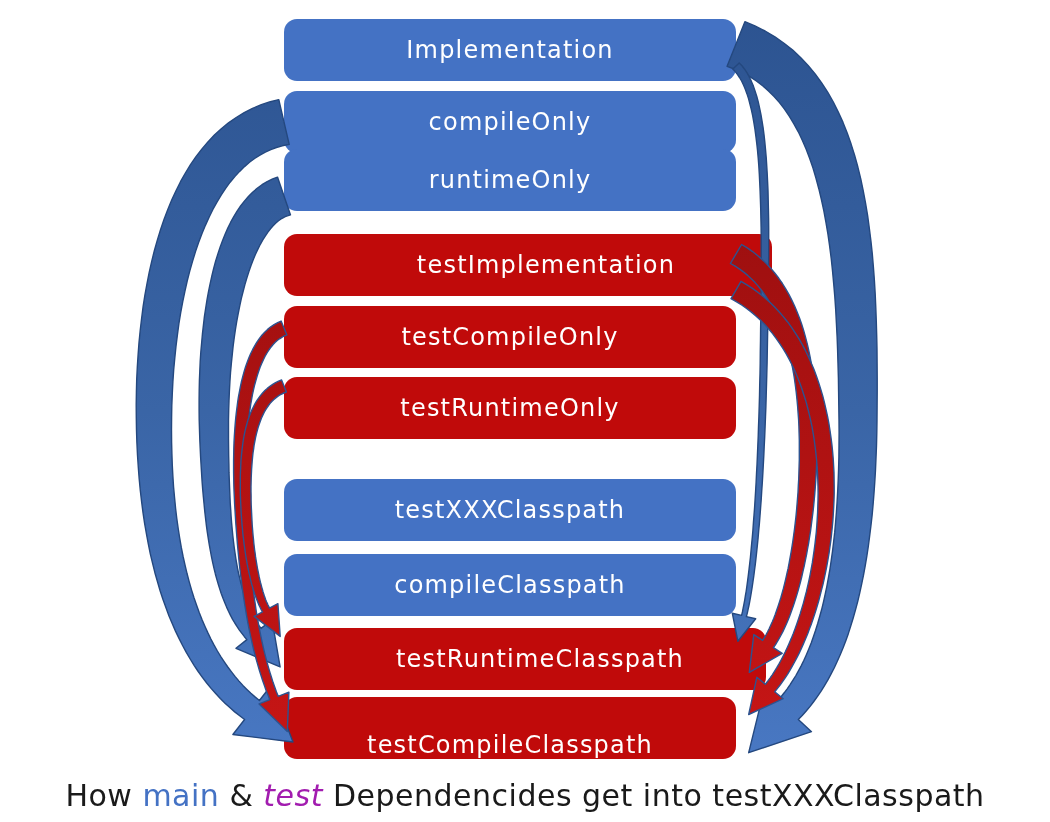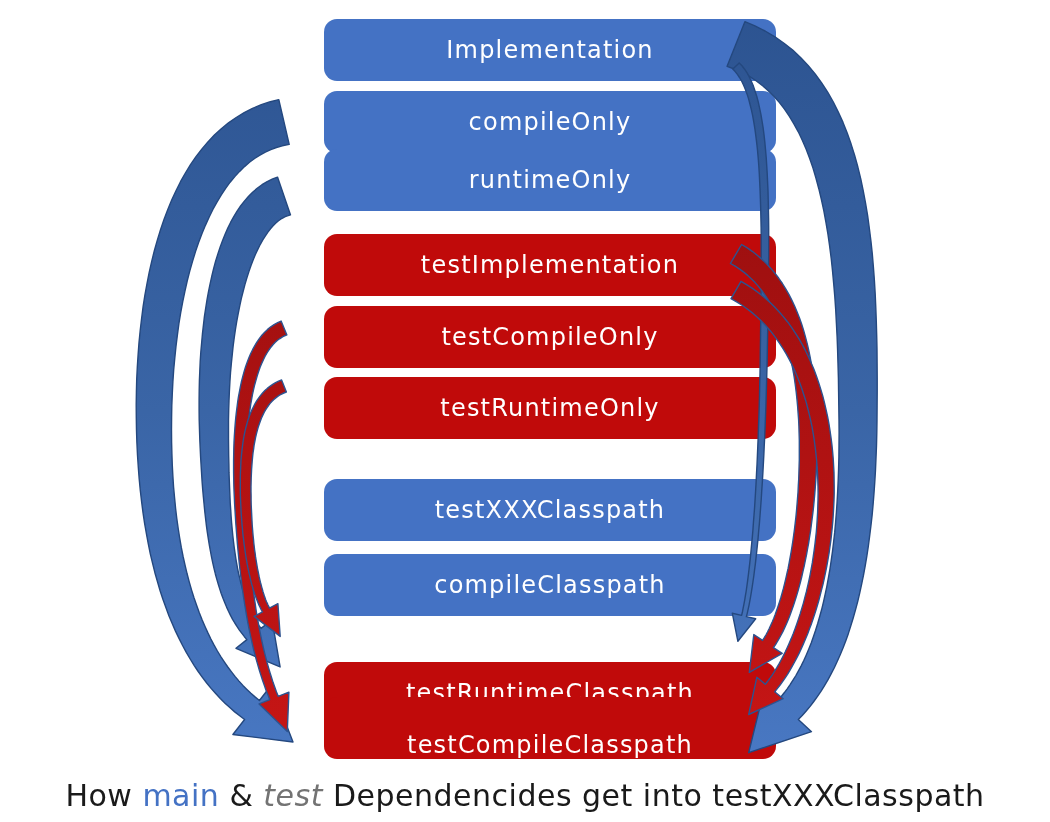--- a/index.html
+++ b/index.html
@@ -2,57 +2,57 @@
 <html><head>
 <meta charset="utf-8">
 <style>
   html,body{margin:0;padding:0;background:#ffffff;}
   body{width:1050px;height:822px;overflow:hidden;position:relative;
        font-family:"DejaVu Sans","Liberation Sans",sans-serif;}
   .canvas{position:absolute;inset:0;width:1050px;height:822px;}
   #arrow-layer{position:absolute;left:0;top:0;pointer-events:none;}
   .cfg-box{position:absolute;left:284px;width:452px;height:62px;border-radius:13px;
            display:flex;align-items:center;justify-content:center;
-           color:#ffffff;font-size:24px;letter-spacing:1.2px;font-weight:400;margin-left:40px;}
+           color:#ffffff;font-size:24px;letter-spacing:1.2px;font-weight:400;}
   .cfg-box.blue{background:#4472C4;}
   .cfg-box.red{background:#C00A0A;}
   .caption{position:absolute;left:0;top:778px;width:1050px;text-align:center;
            font-size:30px;letter-spacing:0.5px;white-space:nowrap;color:#1a1a1a;}
   .caption .seg-italic{font-style:italic;}
 </style>
 </head>
 <body>
 
 <div class="canvas">
   <div id="boxes">
       <div class="cfg-box blue" style="top: 19px;">
         <span>Implementation</span>
       </div>
       <div class="cfg-box blue" style="top: 91px;">
         <span>compileOnly</span>
       </div>
       <div class="cfg-box blue" style="top: 149px;">
         <span>runtimeOnly</span>
       </div>
-      <div class="cfg-box red" style="top: 234px;">
+      <div class="cfg-box red" style="top: 234px; padding-left: 36px;">
         <span>testImplementation</span>
       </div>
       <div class="cfg-box red" style="top: 306px;">
         <span>testCompileOnly</span>
       </div>
       <div class="cfg-box red" style="top: 377px;">
         <span>testRuntimeOnly</span>
       </div>
       <div class="cfg-box blue" style="top: 479px;">
         <span>testXXXClasspath</span>
       </div>
       <div class="cfg-box blue" style="top: 554px;">
         <span>compileClasspath</span>
       </div>
-      <div class="cfg-box red" style="top: 662px;">
+      <div class="cfg-box red" style="top: 628px; padding-left: 30px;">
         <span>testRuntimeClasspath</span>
       </div>
       <div class="cfg-box red" style="top: 697px; align-items: flex-end;">
         <span>testCompileClasspath</span>
       </div>
     </div>
   <svg id="arrow-layer" width="1050" height="822" viewBox="0 0 1050 822">
     <defs>
       <linearGradient id="bluegrad" gradientUnits="userSpaceOnUse" x1="0" y1="0" x2="0" y2="822">
         <stop offset="0" stop-color="#2C5390"></stop>
@@ -68,14 +68,14 @@
         <path d="M278.8,99.6L270.3,101.7L261.3,104.7L252.5,108.4L244.2,112.6L236.2,117.5L228.5,122.8L221.3,128.7L214.4,135.1L207.9,141.9L201.8,149.1L196.0,156.7L190.5,164.7L185.4,173.0L180.5,181.7L176.0,190.7L171.7,200.0L167.8,209.5L164.0,219.4L160.6,229.5L157.4,239.9L154.4,250.5L151.7,261.3L149.2,272.4L147.0,283.7L144.9,295.1L143.1,306.7L141.6,318.5L140.2,330.5L139.0,342.6L138.1,354.8L137.3,367.2L136.7,379.6L136.4,392.2L136.2,404.8L136.3,417.5L136.5,430.2L136.9,442.8L137.5,455.2L138.3,467.2L139.2,479.0L140.3,490.5L141.6,501.7L143.0,512.6L144.6,523.3L146.4,533.7L148.3,543.9L150.3,553.8L152.6,563.4L154.9,572.7L157.5,581.8L160.1,590.7L162.9,599.3L165.9,607.6L168.9,615.7L172.2,623.5L175.5,631.1L179.0,638.4L182.6,645.5L186.3,652.4L190.2,659.0L194.1,665.3L198.2,671.5L202.4,677.3L206.7,683.0L211.1,688.4L215.7,693.5L220.3,698.5L225.0,703.2L229.8,707.6L234.7,711.9L239.7,715.8L244.6,719.5L232.9,734.5L293.0,742.0L271.1,685.5L259.4,700.5L255.0,696.9L250.9,693.3L246.9,689.4L242.9,685.4L239.0,681.1L235.2,676.6L231.5,671.9L227.8,667.0L224.3,661.9L220.8,656.6L217.4,651.0L214.1,645.2L210.9,639.1L207.9,632.9L204.9,626.3L202.0,619.6L199.2,612.6L196.6,605.3L194.0,597.8L191.6,590.1L189.3,582.1L187.1,573.8L185.1,565.3L183.1,556.5L181.3,547.4L179.7,538.1L178.2,528.5L176.8,518.7L175.6,508.5L174.6,498.1L173.6,487.4L172.9,476.5L172.3,465.2L171.9,453.7L171.6,441.9L171.5,429.8L171.6,417.6L171.8,405.4L172.3,393.4L172.9,381.4L173.7,369.6L174.8,357.9L176.0,346.3L177.4,334.9L178.9,323.7L180.7,312.7L182.7,301.9L184.9,291.3L187.2,281.0L189.8,270.9L192.6,261.1L195.5,251.6L198.6,242.5L202.0,233.6L205.5,225.1L209.2,217.0L213.0,209.2L217.1,201.8L221.3,194.9L225.6,188.3L230.1,182.2L234.8,176.6L239.6,171.4L244.5,166.6L249.5,162.3L254.6,158.5L259.9,155.1L265.3,152.1L270.8,149.6L276.4,147.5L282.3,145.8L289.2,144.4Z" fill="url(#bluegrad)" stroke="#24487F" stroke-width="1.4" stroke-linejoin="round"></path>
         <path d="M277.5,177.1L272.7,178.9L267.2,181.6L262.0,184.7L257.2,188.3L252.6,192.2L248.4,196.5L244.4,201.1L240.6,206.0L237.1,211.1L233.8,216.6L230.7,222.2L227.8,228.1L225.1,234.3L222.5,240.7L220.1,247.3L217.8,254.2L215.6,261.3L213.6,268.6L211.8,276.1L210.1,283.8L208.5,291.7L207.0,299.9L205.7,308.2L204.4,316.7L203.4,325.3L202.4,334.2L201.6,343.2L200.8,352.3L200.2,361.6L199.8,371.1L199.4,380.6L199.2,390.3L199.1,400.2L199.1,410.1L199.2,420.1L199.5,430.2L199.8,439.4L200.2,448.3L200.6,456.9L201.1,465.4L201.6,473.6L202.1,481.7L202.7,489.5L203.4,497.1L204.1,504.5L204.8,511.7L205.6,518.7L206.4,525.6L207.3,532.2L208.3,538.7L209.3,544.9L210.4,551.0L211.5,556.9L212.7,562.7L214.0,568.3L215.3,573.7L216.7,578.9L218.2,584.0L219.7,588.9L221.3,593.7L223.0,598.3L224.8,602.8L226.6,607.1L228.5,611.3L230.5,615.4L232.6,619.3L234.8,623.0L237.1,626.6L239.4,630.1L241.9,633.4L244.4,636.7L246.9,639.6L236.0,648.3L280.1,666.9L272.0,619.7L261.1,628.4L259.0,625.6L257.1,622.7L255.3,619.8L253.6,616.7L251.9,613.5L250.3,610.2L248.7,606.7L247.3,603.1L245.8,599.4L244.5,595.5L243.2,591.4L242.0,587.2L240.8,582.8L239.7,578.2L238.6,573.5L237.6,568.6L236.7,563.6L235.8,558.3L235.0,552.9L234.2,547.3L233.5,541.5L232.8,535.5L232.2,529.3L231.6,522.9L231.1,516.3L230.7,509.5L230.2,502.5L229.9,495.3L229.6,487.9L229.3,480.2L229.0,472.4L228.9,464.3L228.7,456.0L228.6,447.5L228.5,438.7L228.5,429.8L228.5,420.0L228.7,410.3L229.0,400.8L229.4,391.3L229.9,382.0L230.5,372.9L231.3,363.9L232.2,355.1L233.1,346.4L234.2,337.9L235.4,329.6L236.7,321.6L238.2,313.7L239.7,306.1L241.3,298.6L243.1,291.5L244.9,284.6L246.9,277.9L248.9,271.6L251.0,265.5L253.2,259.7L255.5,254.2L257.9,249.1L260.3,244.3L262.8,239.9L265.4,235.8L267.9,232.1L270.5,228.7L273.1,225.8L275.6,223.2L278.2,221.0L280.6,219.2L283.0,217.8L285.2,216.6L287.4,215.8L290.5,214.9Z" fill="url(#bluegrad)" stroke="#24487F" stroke-width="1.4" stroke-linejoin="round"></path>
         <path d="M727.1,66.3L735.6,69.5L742.9,72.9L749.8,76.7L756.4,81.0L762.6,85.7L768.5,90.9L774.1,96.5L779.5,102.6L784.5,109.2L789.4,116.3L793.9,123.8L798.3,131.8L802.3,140.2L806.1,149.1L809.7,158.4L813.0,168.1L816.0,178.2L818.8,188.7L821.4,199.5L823.8,210.6L825.9,222.1L827.9,233.9L829.6,245.9L831.2,258.3L832.5,270.8L833.7,283.6L834.8,296.6L835.7,309.8L836.4,323.1L837.1,336.6L837.6,350.3L838.0,364.0L838.4,377.9L838.6,391.9L838.8,405.9L839.0,420.0L839.1,432.6L839.0,444.9L838.9,456.8L838.6,468.5L838.2,479.9L837.7,491.0L837.1,501.7L836.4,512.2L835.6,522.4L834.7,532.4L833.6,542.0L832.5,551.4L831.2,560.5L829.9,569.3L828.4,577.8L826.9,586.1L825.2,594.1L823.5,601.8L821.7,609.3L819.7,616.5L817.7,623.5L815.6,630.2L813.4,636.7L811.2,643.0L808.8,649.0L806.4,654.7L803.9,660.3L801.3,665.6L798.6,670.6L795.9,675.5L793.0,680.1L790.1,684.6L787.2,688.8L784.2,692.8L781.1,696.7L777.7,700.5L764.5,688.3L748.7,752.7L811.5,731.7L798.3,719.5L802.2,715.5L806.2,711.0L810.1,706.4L813.8,701.5L817.5,696.4L821.1,691.1L824.5,685.6L827.9,679.9L831.1,673.9L834.3,667.7L837.3,661.3L840.2,654.7L843.1,647.8L845.8,640.7L848.4,633.4L850.8,625.8L853.2,618.0L855.5,609.9L857.7,601.6L859.7,593.1L861.6,584.3L863.5,575.2L865.2,565.9L866.8,556.3L868.3,546.5L869.6,536.4L870.9,526.0L872.1,515.4L873.1,504.5L874.0,493.3L874.8,481.8L875.5,470.0L876.0,457.9L876.5,445.6L876.8,432.9L877.0,420.0L877.1,405.8L877.2,391.6L877.2,377.4L877.1,363.3L877.0,349.3L876.7,335.3L876.3,321.4L875.8,307.7L875.2,294.0L874.4,280.5L873.4,267.1L872.3,253.9L870.9,240.8L869.3,228.0L867.6,215.3L865.5,202.9L863.2,190.6L860.7,178.6L857.8,166.8L854.6,155.3L851.1,144.1L847.2,133.1L843.0,122.4L838.3,112.1L833.3,102.0L827.8,92.4L821.8,83.1L815.3,74.1L808.3,65.7L800.8,57.7L792.7,50.1L784.0,43.2L774.9,36.8L765.1,31.0L754.9,25.9L744.9,21.7Z" fill="url(#bluegrad)" stroke="#24487F" stroke-width="1.4" stroke-linejoin="round"></path>
         <path d="M732.8,69.1L735.2,71.6L737.4,74.4L739.5,77.5L741.6,81.0L743.5,85.0L745.3,89.2L747.0,93.9L748.6,98.9L750.0,104.2L751.4,109.9L752.7,115.9L753.8,122.2L754.9,128.8L755.8,135.6L756.7,142.8L757.5,150.2L758.2,157.9L758.8,165.8L759.3,173.9L759.7,182.3L760.1,190.9L760.4,199.7L760.7,208.7L760.9,217.9L761.1,227.3L761.2,236.8L761.2,246.6L761.2,256.4L761.2,266.5L761.2,276.6L761.1,286.9L761.0,297.3L760.9,307.8L760.8,318.4L760.6,329.2L760.5,339.9L760.3,351.5L760.2,362.9L760.0,374.0L759.7,384.9L759.5,395.7L759.2,406.2L758.9,416.5L758.5,426.6L758.2,436.4L757.8,446.1L757.4,455.5L757.0,464.7L756.5,473.7L756.1,482.5L755.6,491.0L755.1,499.3L754.6,507.4L754.0,515.3L753.4,522.9L752.9,530.3L752.3,537.4L751.6,544.4L751.0,551.0L750.4,557.5L749.7,563.7L749.0,569.6L748.3,575.3L747.6,580.8L746.9,586.0L746.2,591.0L745.4,595.7L744.7,600.1L743.9,604.3L743.1,608.3L742.4,612.0L741.6,615.4L732.3,613.2L737.9,641.3L755.7,618.8L746.4,616.6L747.3,613.1L748.1,609.3L749.0,605.3L749.8,601.1L750.6,596.6L751.4,591.8L752.2,586.8L753.0,581.5L753.8,576.0L754.5,570.3L755.3,564.3L756.0,558.1L756.7,551.6L757.4,544.9L758.1,538.0L758.7,530.8L759.4,523.4L760.0,515.7L760.6,507.8L761.2,499.7L761.7,491.4L762.3,482.8L762.8,474.1L763.3,465.0L763.8,455.8L764.2,446.4L764.7,436.7L765.1,426.8L765.5,416.7L765.9,406.4L766.2,395.8L766.5,385.1L766.8,374.2L767.1,363.0L767.3,351.6L767.5,340.1L767.7,329.3L767.9,318.5L768.1,307.9L768.2,297.4L768.4,287.0L768.5,276.7L768.6,266.5L768.7,256.5L768.7,246.6L768.7,236.8L768.7,227.2L768.6,217.8L768.4,208.5L768.2,199.5L768.0,190.6L767.6,181.9L767.2,173.5L766.7,165.2L766.2,157.2L765.5,149.4L764.8,141.9L764.0,134.6L763.1,127.6L762.0,120.8L760.9,114.3L759.6,108.1L758.3,102.1L756.8,96.5L755.1,91.2L753.4,86.1L751.4,81.4L749.3,77.0L747.1,72.9L744.6,69.2L742.0,65.8L739.2,62.9Z" fill="url(#bluegrad)" stroke="#24487F" stroke-width="1.4" stroke-linejoin="round"></path>
         <path d="M730.4,263.5L735.2,266.2L739.6,269.1L743.7,272.1L747.7,275.4L751.5,278.9L755.1,282.6L758.6,286.6L761.9,290.7L765.0,295.1L768.0,299.7L770.8,304.4L773.5,309.4L776.0,314.5L778.4,319.8L780.7,325.2L782.7,330.8L784.7,336.6L786.5,342.4L788.2,348.4L789.7,354.5L791.1,360.8L792.4,367.1L793.6,373.5L794.6,379.9L795.5,386.5L796.3,393.0L797.0,399.7L797.6,406.3L798.1,413.0L798.6,419.7L798.9,426.4L799.1,433.2L799.3,439.9L799.3,446.5L799.3,453.2L799.3,459.8L799.1,466.3L798.9,472.9L798.7,479.3L798.3,485.8L798.0,492.2L797.5,498.5L797.0,504.7L796.5,510.9L795.9,517.1L795.2,523.1L794.5,529.1L793.7,535.0L792.9,540.8L792.0,546.5L791.1,552.1L790.1,557.6L789.1,563.1L788.1,568.4L786.9,573.6L785.8,578.6L784.6,583.6L783.4,588.4L782.1,593.1L780.8,597.7L779.4,602.1L778.0,606.4L776.6,610.5L775.2,614.5L773.7,618.4L772.2,622.0L770.6,625.5L769.1,628.8L767.5,632.0L765.9,635.0L764.3,637.7L762.6,640.4L753.8,634.6L749.3,672.4L782.2,653.4L773.4,647.6L775.4,644.8L777.3,641.7L779.2,638.4L781.1,635.0L783.0,631.4L784.7,627.6L786.5,623.7L788.2,619.7L789.9,615.5L791.5,611.1L793.1,606.6L794.6,602.0L796.1,597.2L797.6,592.4L799.0,587.4L800.4,582.2L801.7,577.0L802.9,571.6L804.2,566.2L805.3,560.6L806.5,554.9L807.5,549.1L808.6,543.3L809.5,537.3L810.5,531.3L811.3,525.1L812.1,518.9L812.9,512.7L813.6,506.3L814.2,499.9L814.8,493.4L815.3,486.9L815.8,480.3L816.2,473.6L816.5,466.9L816.7,460.2L816.9,453.4L817.1,446.6L817.1,439.7L817.1,432.8L817.0,425.9L816.8,418.9L816.5,411.9L816.1,405.0L815.6,398.0L815.0,391.1L814.3,384.2L813.4,377.3L812.4,370.4L811.3,363.6L810.1,356.9L808.7,350.2L807.2,343.6L805.5,337.1L803.7,330.6L801.7,324.3L799.5,318.1L797.1,312.0L794.6,306.0L791.8,300.1L788.9,294.4L785.7,288.9L782.4,283.5L778.8,278.3L774.9,273.2L770.9,268.4L766.6,263.8L762.0,259.4L757.2,255.2L752.2,251.3L746.9,247.7L741.6,244.5Z" fill="url(#redgrad)" stroke="#2D5390" stroke-width="1.4" stroke-linejoin="round"></path>
         <path d="M731.0,298.7L736.6,301.8L741.7,305.0L746.6,308.5L751.4,312.1L755.9,316.0L760.3,320.1L764.5,324.3L768.5,328.8L772.4,333.4L776.1,338.3L779.6,343.3L782.9,348.4L786.1,353.7L789.1,359.2L792.0,364.8L794.7,370.5L797.2,376.4L799.6,382.4L801.8,388.5L803.8,394.7L805.8,400.9L807.5,407.3L809.1,413.7L810.6,420.2L812.0,426.7L813.2,433.3L814.2,440.0L815.1,446.6L815.9,453.3L816.6,460.0L817.1,466.7L817.5,473.3L817.8,480.0L818.0,486.6L818.1,493.2L818.0,499.8L817.8,506.3L817.6,512.8L817.2,519.3L816.8,525.7L816.3,532.0L815.6,538.3L814.9,544.6L814.1,550.7L813.2,556.9L812.3,562.9L811.2,568.9L810.1,574.8L808.9,580.6L807.6,586.4L806.3,592.0L804.8,597.6L803.4,603.1L801.8,608.4L800.2,613.7L798.5,618.9L796.8,623.9L795.0,628.9L793.2,633.7L791.3,638.4L789.3,643.0L787.3,647.5L785.3,651.8L783.2,656.0L781.1,660.0L779.0,663.9L776.8,667.7L774.5,671.3L772.3,674.8L770.0,678.1L767.7,681.2L765.3,684.2L756.8,677.3L748.7,714.5L783.2,698.7L774.7,691.8L777.3,688.6L779.9,685.3L782.4,681.8L785.0,678.1L787.5,674.3L789.9,670.3L792.3,666.2L794.6,662.0L796.9,657.6L799.2,653.1L801.4,648.4L803.5,643.6L805.6,638.8L807.7,633.7L809.6,628.6L811.6,623.4L813.4,618.0L815.2,612.6L816.9,607.0L818.6,601.3L820.1,595.6L821.6,589.7L823.1,583.8L824.4,577.8L825.7,571.7L826.9,565.5L828.0,559.3L829.1,552.9L830.0,546.5L830.9,540.1L831.6,533.6L832.3,527.0L832.9,520.4L833.3,513.7L833.7,507.0L834.0,500.2L834.2,493.4L834.2,486.5L834.1,479.6L834.0,472.6L833.6,465.6L833.2,458.6L832.6,451.6L831.9,444.6L831.0,437.6L830.0,430.6L828.9,423.6L827.6,416.7L826.1,409.8L824.5,402.9L822.8,396.1L820.8,389.4L818.7,382.7L816.4,376.1L814.0,369.6L811.3,363.2L808.5,356.9L805.5,350.7L802.3,344.6L798.9,338.7L795.2,332.9L791.4,327.2L787.4,321.7L783.1,316.4L778.6,311.3L773.9,306.3L769.0,301.6L763.8,297.0L758.4,292.7L752.8,288.6L746.9,284.8L741.0,281.3Z" fill="url(#redgrad)" stroke="#2D5390" stroke-width="1.4" stroke-linejoin="round"></path>
         <path d="M281.1,321.1L277.7,322.6L274.1,324.6L270.8,326.8L267.6,329.4L264.7,332.2L261.9,335.3L259.3,338.6L256.9,342.1L254.7,345.8L252.6,349.7L250.6,353.7L248.8,358.0L247.1,362.4L245.5,366.9L244.1,371.6L242.8,376.5L241.5,381.5L240.4,386.6L239.4,391.8L238.4,397.1L237.6,402.5L236.9,408.1L236.2,413.7L235.6,419.3L235.1,425.1L234.7,430.9L234.3,436.7L234.0,442.6L233.8,448.6L233.7,454.5L233.6,460.5L233.6,466.4L233.6,472.4L233.7,478.3L233.8,484.3L234.0,490.2L234.3,496.9L234.6,503.6L235.0,510.2L235.4,516.8L235.8,523.3L236.3,529.8L236.8,536.3L237.3,542.7L237.9,549.1L238.5,555.5L239.1,561.8L239.8,568.1L240.5,574.3L241.3,580.4L242.0,586.5L242.9,592.6L243.8,598.6L244.7,604.5L245.7,610.4L246.7,616.3L247.7,622.0L248.8,627.7L250.0,633.3L251.2,638.9L252.4,644.4L253.7,649.8L255.1,655.2L256.5,660.4L258.0,665.6L259.5,670.7L261.1,675.8L262.7,680.7L264.4,685.6L266.1,690.4L268.0,695.1L269.8,699.7L259.1,703.9L287.3,731.5L288.9,692.1L278.2,696.3L276.4,691.8L274.8,687.2L273.1,682.6L271.6,677.8L270.1,673.0L268.6,668.0L267.2,663.0L265.9,657.9L264.6,652.8L263.3,647.5L262.1,642.2L261.0,636.8L259.9,631.3L258.8,625.8L257.8,620.2L256.8,614.5L255.9,608.8L255.1,603.0L254.2,597.1L253.5,591.2L252.7,585.2L252.0,579.1L251.4,573.1L250.7,566.9L250.1,560.7L249.6,554.5L249.1,548.2L248.6,541.8L248.2,535.5L247.8,529.1L247.4,522.6L247.1,516.1L246.7,509.6L246.5,503.0L246.2,496.4L246.0,489.8L245.9,484.0L245.8,478.2L245.8,472.4L245.9,466.5L246.0,460.7L246.2,454.8L246.4,449.0L246.7,443.2L247.1,437.5L247.5,431.8L248.0,426.2L248.5,420.7L249.2,415.2L249.9,409.8L250.7,404.5L251.6,399.4L252.5,394.3L253.6,389.4L254.7,384.7L256.0,380.1L257.3,375.6L258.7,371.3L260.1,367.2L261.7,363.4L263.4,359.7L265.1,356.2L267.0,353.0L268.9,350.0L270.9,347.2L272.9,344.7L275.0,342.5L277.2,340.5L279.5,338.8L281.8,337.3L284.1,336.0L286.9,334.9Z" fill="url(#redgrad)" stroke="#2D5390" stroke-width="1.4" stroke-linejoin="round"></path>
         <path d="M281.6,380.0L278.6,381.2L275.6,382.7L272.7,384.4L269.9,386.3L267.3,388.4L264.9,390.6L262.6,393.0L260.4,395.6L258.4,398.3L256.5,401.2L254.8,404.1L253.2,407.2L251.7,410.4L250.3,413.7L249.0,417.1L247.8,420.6L246.8,424.2L245.8,427.9L244.9,431.7L244.1,435.5L243.4,439.5L242.8,443.5L242.3,447.6L241.8,451.7L241.4,455.9L241.0,460.2L240.8,464.5L240.6,468.9L240.4,473.3L240.3,477.8L240.3,482.3L240.3,486.8L240.3,491.4L240.4,496.0L240.6,500.6L240.8,505.2L241.0,509.4L241.2,513.5L241.5,517.5L241.8,521.5L242.1,525.5L242.5,529.3L242.8,533.1L243.2,536.8L243.7,540.5L244.1,544.1L244.6,547.6L245.1,551.1L245.6,554.5L246.1,557.8L246.7,561.1L247.2,564.2L247.8,567.4L248.5,570.4L249.1,573.4L249.8,576.2L250.4,579.1L251.1,581.8L251.8,584.5L252.6,587.1L253.3,589.6L254.1,592.0L254.8,594.4L255.6,596.6L256.4,598.8L257.3,600.9L258.1,603.0L258.9,604.9L259.8,606.8L260.7,608.6L261.6,610.3L262.5,611.9L254.1,616.4L280.2,636.4L277.9,603.6L269.5,608.1L268.8,606.6L268.0,605.0L267.3,603.4L266.5,601.7L265.8,599.9L265.1,597.9L264.4,596.0L263.7,593.9L263.0,591.7L262.4,589.5L261.7,587.1L261.1,584.7L260.4,582.2L259.8,579.7L259.2,577.0L258.7,574.3L258.1,571.5L257.5,568.6L257.0,565.7L256.5,562.6L256.0,559.5L255.5,556.4L255.1,553.1L254.6,549.8L254.2,546.4L253.8,543.0L253.5,539.4L253.1,535.8L252.8,532.2L252.5,528.5L252.2,524.7L252.0,520.8L251.8,516.9L251.6,512.9L251.4,508.9L251.2,504.8L251.1,500.3L251.1,495.8L251.0,491.3L251.0,486.8L251.1,482.4L251.2,478.0L251.4,473.7L251.6,469.5L251.9,465.2L252.2,461.1L252.6,457.0L253.0,453.0L253.6,449.1L254.1,445.2L254.8,441.5L255.5,437.8L256.3,434.3L257.2,430.8L258.1,427.5L259.2,424.3L260.3,421.2L261.4,418.2L262.7,415.4L264.0,412.7L265.4,410.2L266.9,407.8L268.5,405.5L270.1,403.4L271.8,401.5L273.6,399.7L275.5,398.1L277.4,396.6L279.5,395.2L281.6,394.1L283.8,393.0L286.4,392.0Z" fill="url(#redgrad)" stroke="#2D5390" stroke-width="1.4" stroke-linejoin="round"></path>
       </g>
   </svg>
-  <div class="caption" id="caption"><span style="color: rgb(26, 26, 26);">How </span><span style="color: rgb(68, 114, 196);">main</span><span style="color: rgb(26, 26, 26);"> &amp; </span><span class="seg-italic" style="color: #737373;">test</span><span style="color: rgb(26, 26, 26);"> Dependencides get into testXXXClasspath</span></div>
+  <div class="caption" id="caption"><span style="color: rgb(26, 26, 26);">How </span><span style="color: rgb(68, 114, 196);">main</span><span style="color: rgb(26, 26, 26);"> &amp; </span><span class="seg-italic" style="color: #a21caf;">test</span><span style="color: rgb(26, 26, 26);"> Dependencides get into testXXXClasspath</span></div>
 </div>
 
 </body></html>

